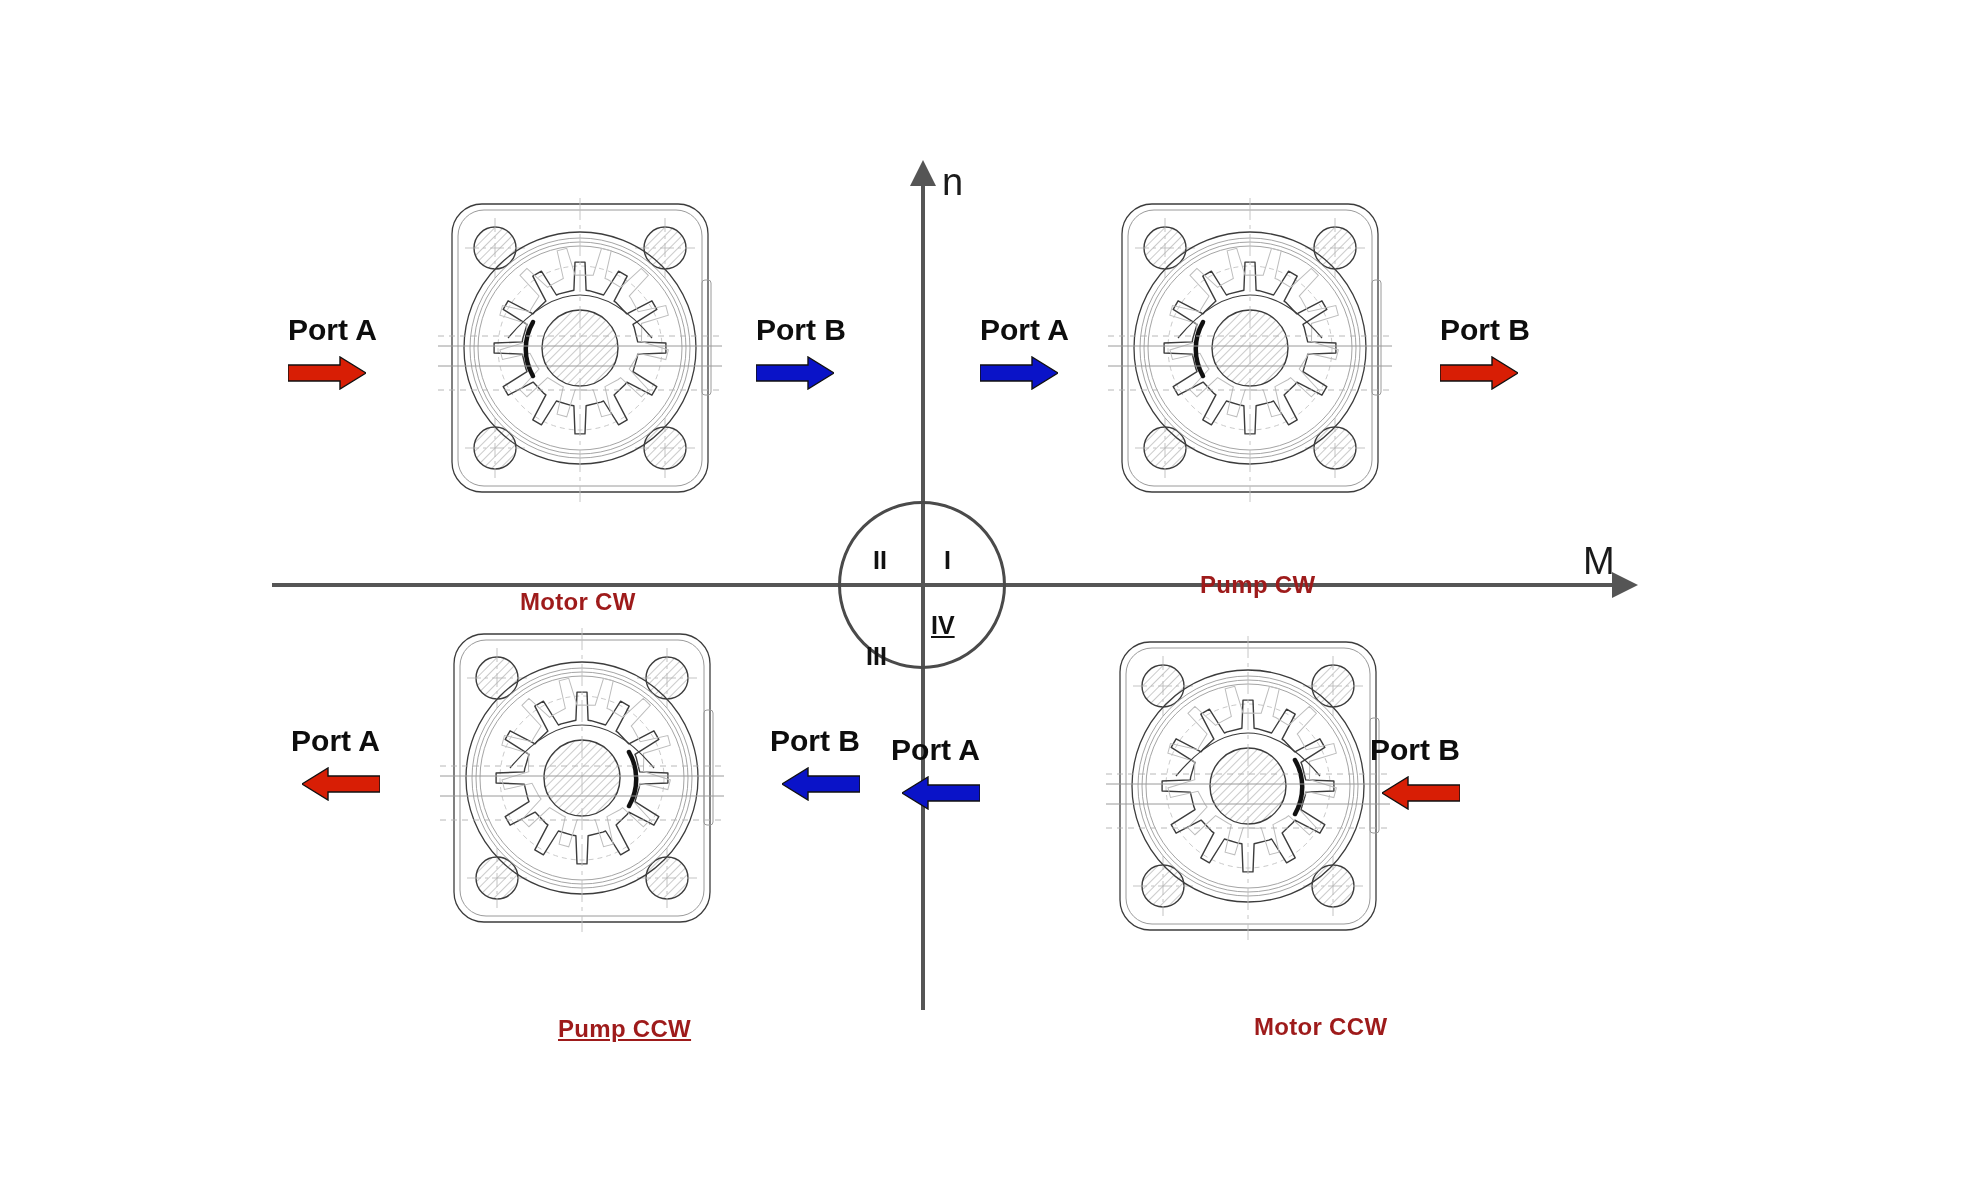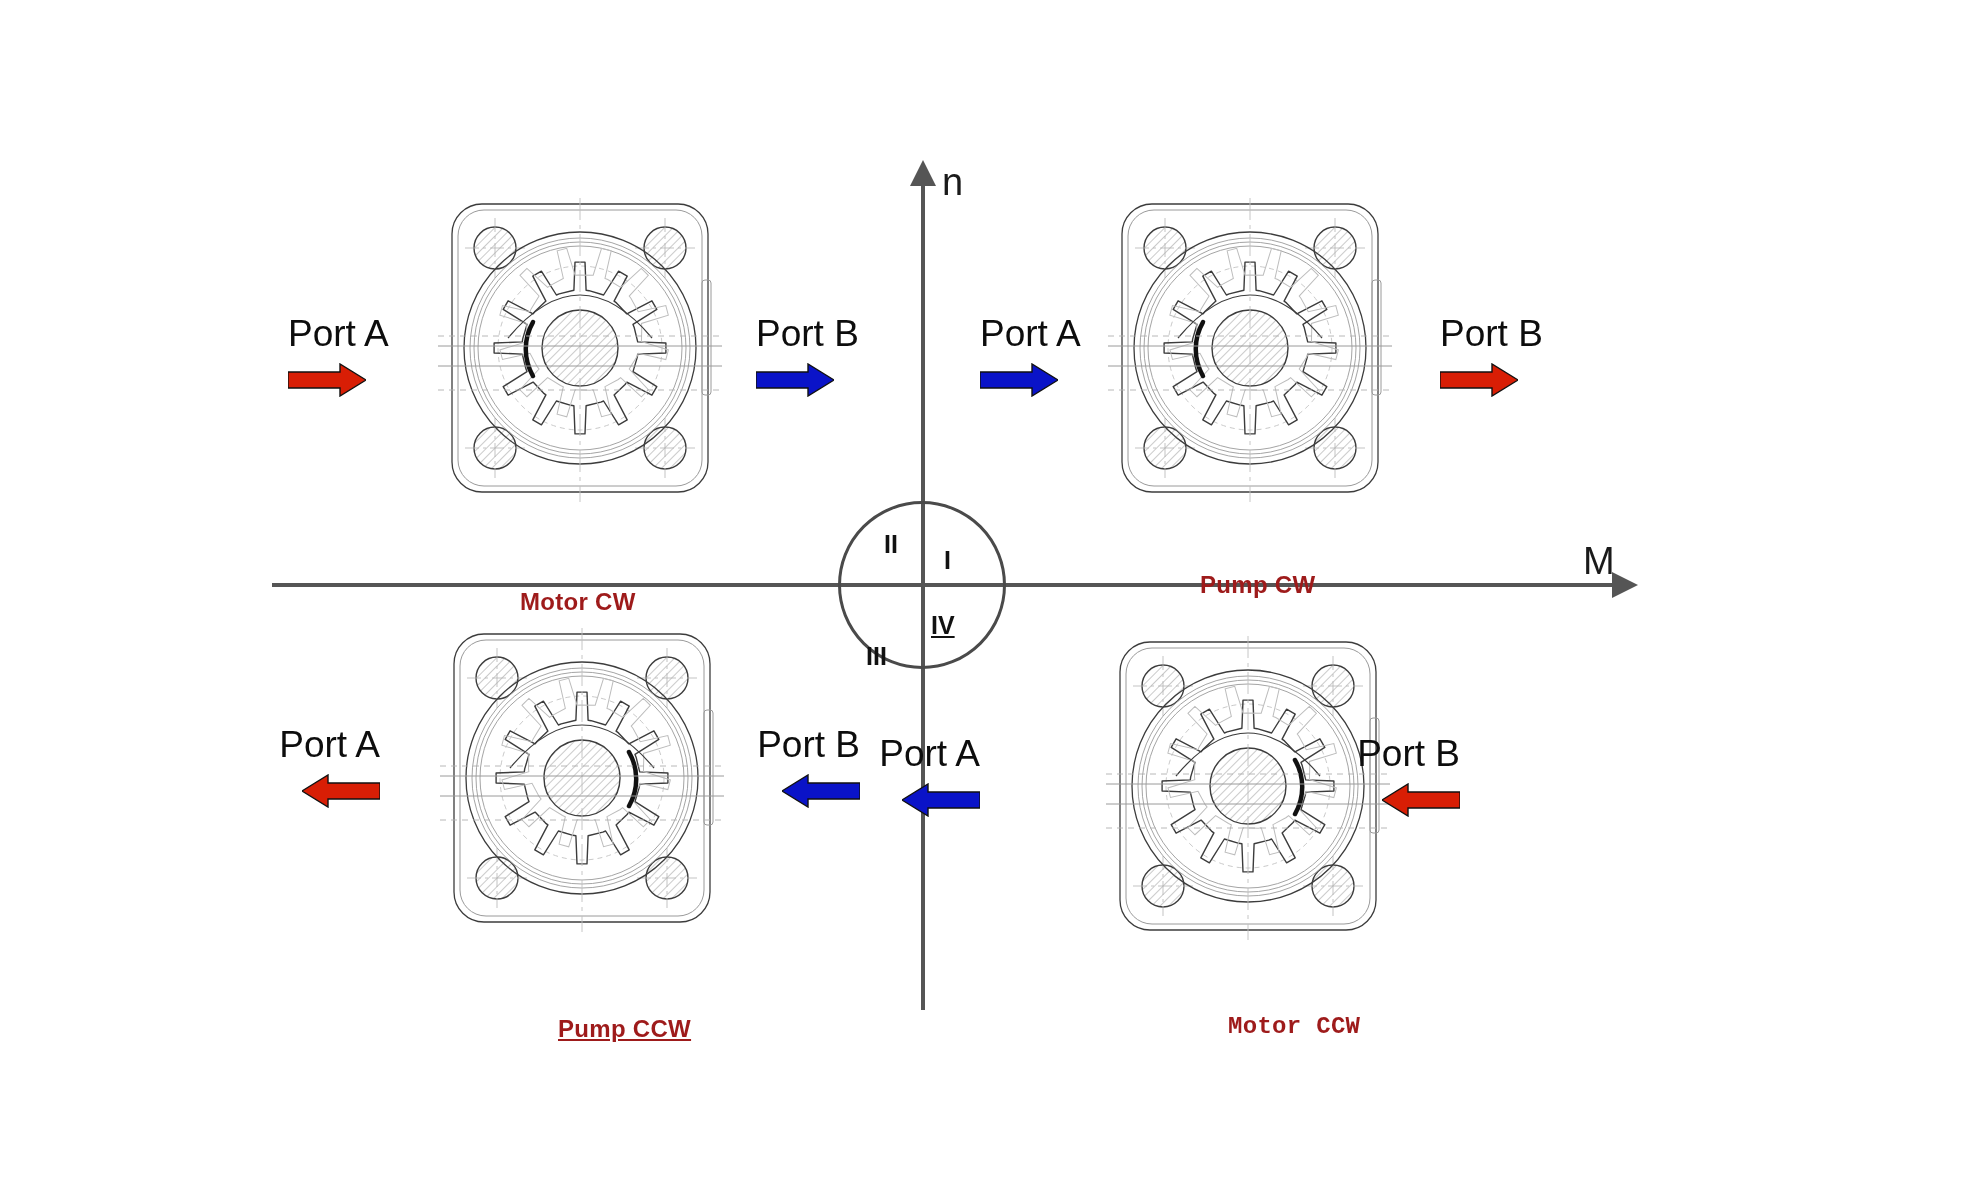--- a/index.html
+++ b/index.html
@@ -75,21 +75,21 @@
     box-sizing: border-box;
   }
   .quad-num {
     position: absolute;
     font-size: 25px;
     font-weight: bold;
     color: #111111;
     line-height: 1;
   }
   .quad-num.q1  { left: 944px; top: 548px; }
-  .quad-num.q2  { left: 873px; top: 532px; margin-left: 11px; }
+  .quad-num.q2  { left: 873px; top: 548px; }
   .quad-num.q3  { left: 866px; top: 644px; }
   .quad-num.q4  { left: 931px; top: 613px; text-decoration: underline; }
 
   
   .pump {
     position: absolute;
     width: 300px;
     height: 320px;
   }
   .pump svg { display: block; width: 300px; height: 320px; }
@@ -105,22 +105,22 @@
     line-height: 1;
     margin-top: 47px;
   }
 
   
   .port {
     position: absolute;
     white-space: nowrap;
   }
   .port-label {
-    font-size: 37px;
-    font-weight: normal;
+    font-size: 30px;
+    font-weight: bold;
     color: #0d0d0d;
     line-height: 1;
     white-space: nowrap;
   }
   .arrow-wrap {
     margin-top: 11px;
     height: 34px;
     position: relative;
   }
   .arrow-wrap svg { display: block; }
@@ -356,21 +356,21 @@
         <path d="M78,148 Q150,62 222,148" fill="none" stroke="#3c3c3c" stroke-width="1.2"></path>
         <circle cx="150" cy="158" r="38" fill="url(#hatch-pump-q4)" stroke="#3c3c3c" stroke-width="1.4"></circle>
         <path d="M197,132 A 54 54 0 0 1 197,186" fill="none" stroke="#111111" stroke-width="4.5" stroke-linecap="round"></path>
         <line x1="150" y1="8" x2="150" y2="312" stroke="#c0c0c0" stroke-width="0.9" stroke-dasharray="22,5,4,5"></line>
         <line x1="8" y1="146" x2="292" y2="146" stroke="#b0b0b0" stroke-width="0.9" stroke-dasharray="6,5"></line>
         <line x1="8" y1="156" x2="292" y2="156" stroke="#9a9a9a" stroke-width="1"></line>
         <line x1="8" y1="176" x2="292" y2="176" stroke="#9a9a9a" stroke-width="1"></line>
         <line x1="8" y1="200" x2="292" y2="200" stroke="#b0b0b0" stroke-width="0.9" stroke-dasharray="6,5"></line>
       </svg>
     </div>
-  <div class="caption" id="cap-q4" style="left:1228px; top:968px;font-family:Liberation Mono, monospace;">Motor CCW</div>
+  <div class="caption" id="cap-q4" style="left:1254px; top:968px;">Motor CCW</div>
 
   <div class="port align-right" style="left:820px; top:735px; width:160px;">
     <div class="port-label">Port A</div>
     <div class="arrow-wrap">
         <svg width="78" height="34" viewBox="0 0 78 34">
           <path d="M78,9 L26,9 L26,1 L0,17 L26,33 L26,25 L78,25 Z" fill="#0a13c8" stroke="#111111" stroke-width="1.4" stroke-linejoin="miter"></path>
         </svg>
       </div>
   </div>
 

